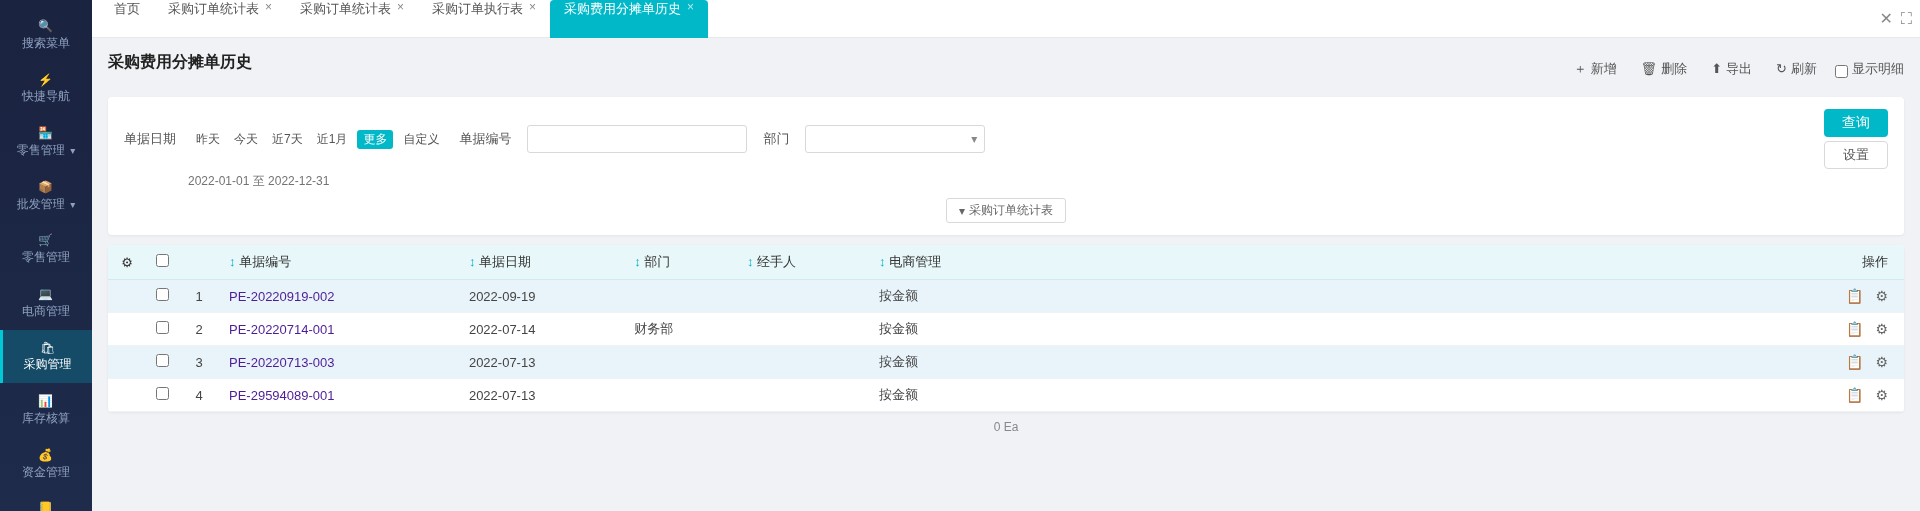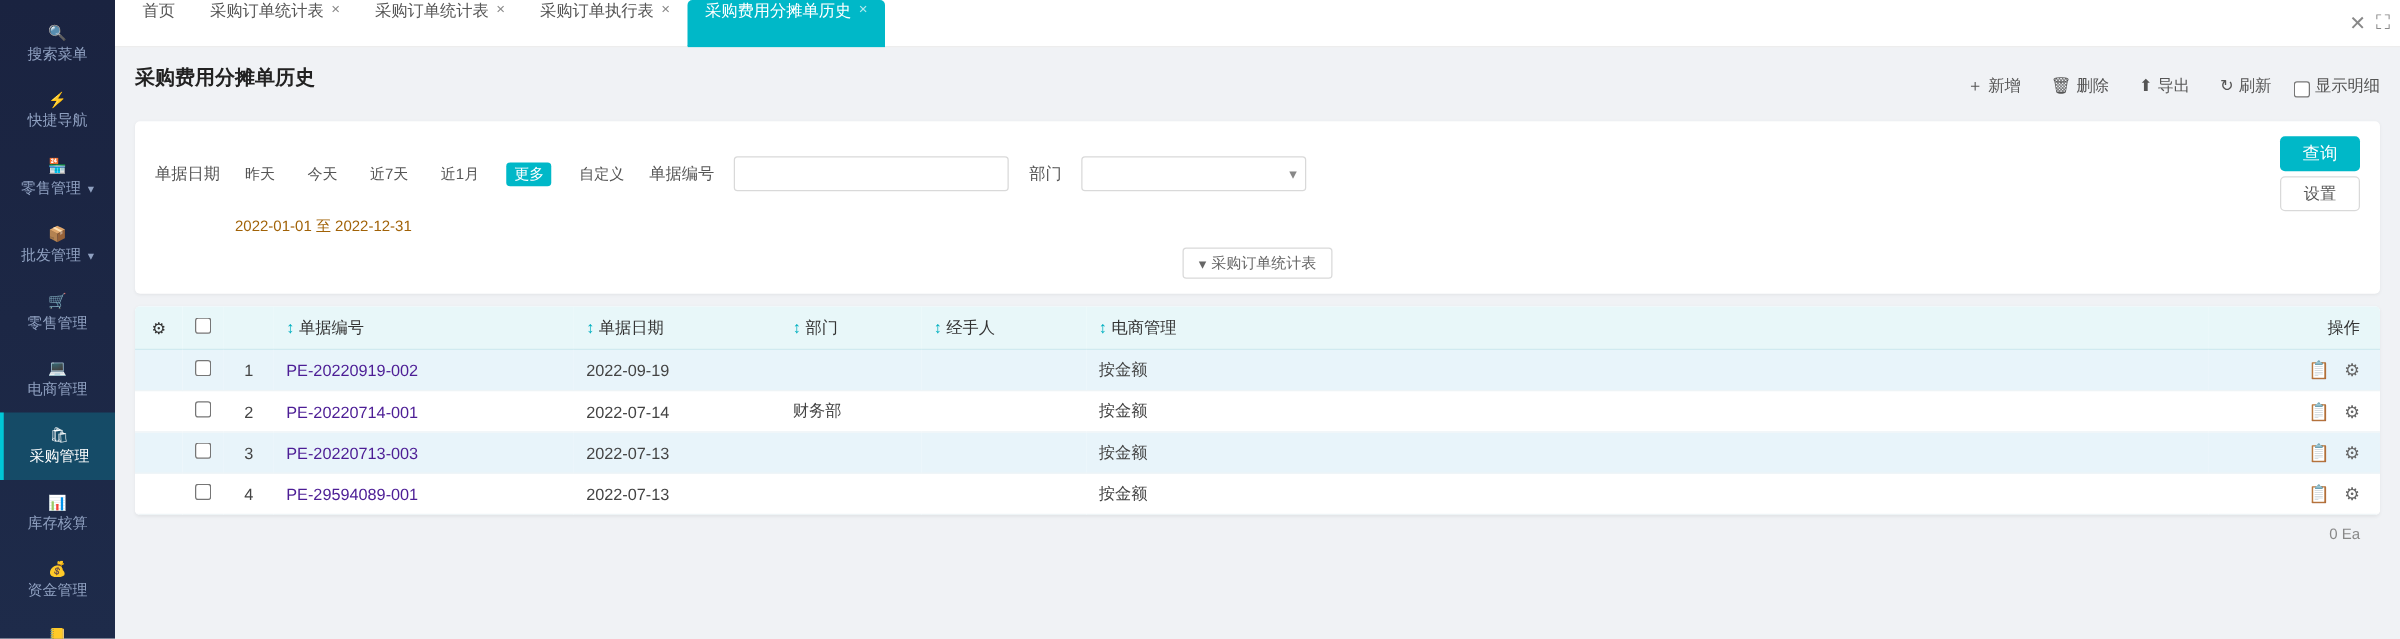--- a/index.html
+++ b/index.html
@@ -134,39 +134,39 @@
     }
     .filter-label {
       font-size: 13px;
       color: #555;
       white-space: nowrap;
       flex-shrink: 0;
     }
     .date-shortcuts {
       display: flex;
       align-items: center;
-      gap: 18px;
+      gap: 6px;
       flex-wrap: wrap;
     }
     .date-btn {
       font-size: 12px;
       color: #555;
       cursor: pointer;
       padding: 1px 4px;
       border-radius: 3px;
     }
     .date-btn.more {
       background: #00b8c8;
       color: #fff;
       padding: 1px 6px;
       border-radius: 3px;
     }
     .date-range-text {
       font-size: 12px;
-      color: #a16207;
+      color: #737373;
       margin-left: 4px;
     }
     .filter-input {
       border: 1px solid #d9d9d9;
       border-radius: 3px;
       padding: 4px 8px;
       font-size: 13px;
       color: #333;
       outline: none;
       width: 220px;
@@ -286,21 +286,21 @@
       border-radius: 3px;
     }
     .settings-col { width: 38px; text-align: center; }
     .checkbox-col { width: 32px; text-align: center; }
     .num-col { width: 40px; text-align: center; }
 
     
     .pagination-area {
       display: flex;
       align-items: center;
-      justify-content: flex-end;
+      justify-content: center;
       padding: 8px 16px;
       font-size: 12px;
       color: #888;
       gap: 12px;
     }
   </style>
 </head>
 <body>
 
 <nav class="sidebar">

